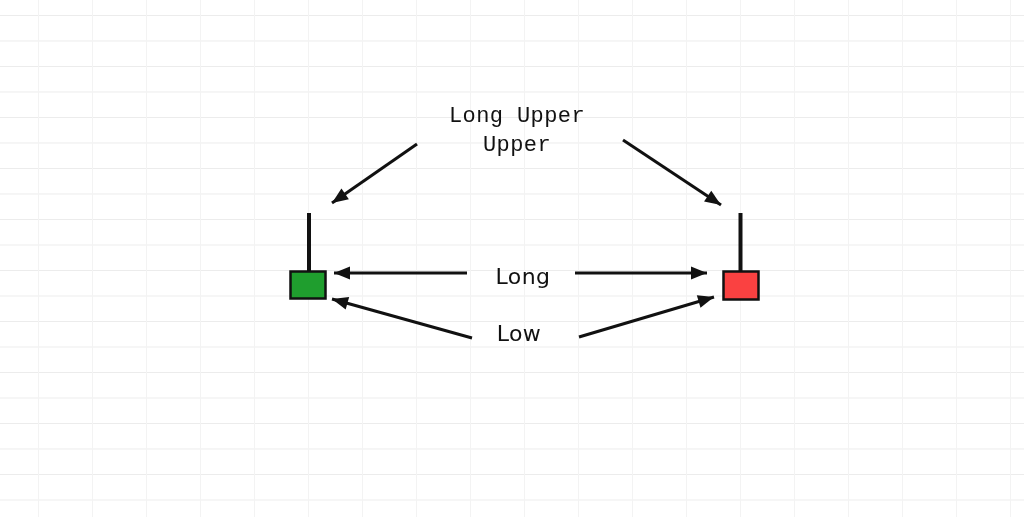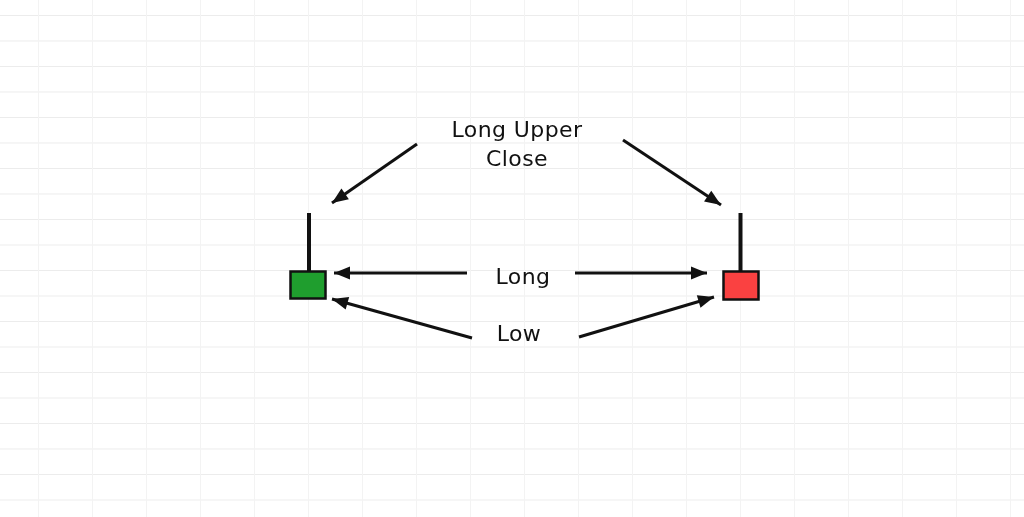--- a/index.html
+++ b/index.html
@@ -30,21 +30,21 @@
   .label {
     position: absolute;
     transform: translate(-50%, -50%);
     font-size: 22px;
     line-height: 29px;
     letter-spacing: 0.4px;
     color: #111111;
     text-align: center;
     white-space: nowrap;
   }
-  #label-upper-shadow { left: 517px; top: 144px; }
+  #label-upper-shadow { left: 517px; top: 131px; font-family: Liberation Mono, monospace; }
   #label-close        { left: 523px; top: 276px; }
   #label-low          { left: 519px; top: 333px; }
 </style>
 </head>
 <body>
 
 <div class="stage">
 
   <svg class="overlay-svg" viewBox="0 0 1024 517">
     <defs>
@@ -62,20 +62,20 @@
     <line x1="417" y1="144" x2="332" y2="203" stroke-width="3" marker-end="url(#arrowhead)" stroke="#111111"></line>
     <line x1="623" y1="140" x2="721" y2="205" stroke-width="3" marker-end="url(#arrowhead)" stroke="#111111"></line>
     <line x1="467" y1="273" x2="334" y2="273" stroke-width="3" marker-end="url(#arrowhead)" stroke="#111111"></line>
     <line x1="575" y1="273" x2="707" y2="273" stroke-width="3" marker-end="url(#arrowhead)" stroke="#111111"></line>
     <line x1="472" y1="338" x2="332" y2="299" stroke-width="3" marker-end="url(#arrowhead)" stroke="#111111"></line>
     <line x1="579" y1="337" x2="714" y2="297" stroke-width="3" marker-end="url(#arrowhead)" stroke="#111111"></line>
   </svg>
 
   <div class="label" id="label-upper-shadow">
     <div>Long Upper</div>
-    <div>Close</div>
+    <div>Upper</div>
   </div>
 
   <div class="label" id="label-close">Long</div>
 
   <div class="label" id="label-low">Low</div>
 
 </div>
 
 </body></html>

